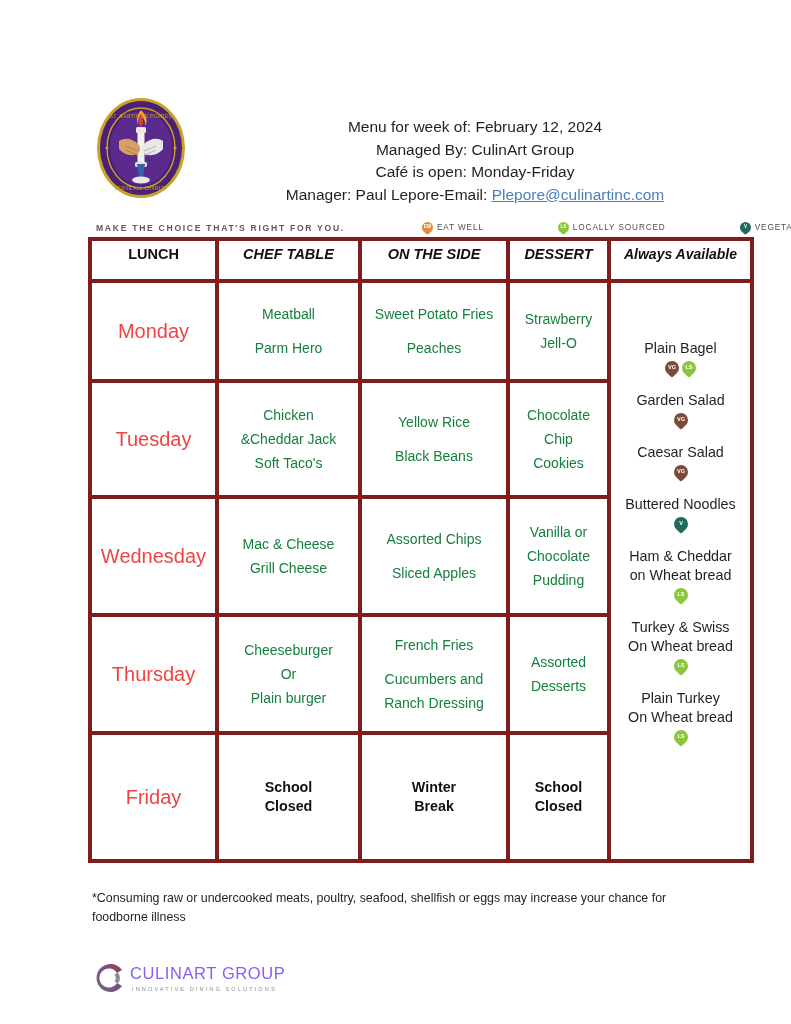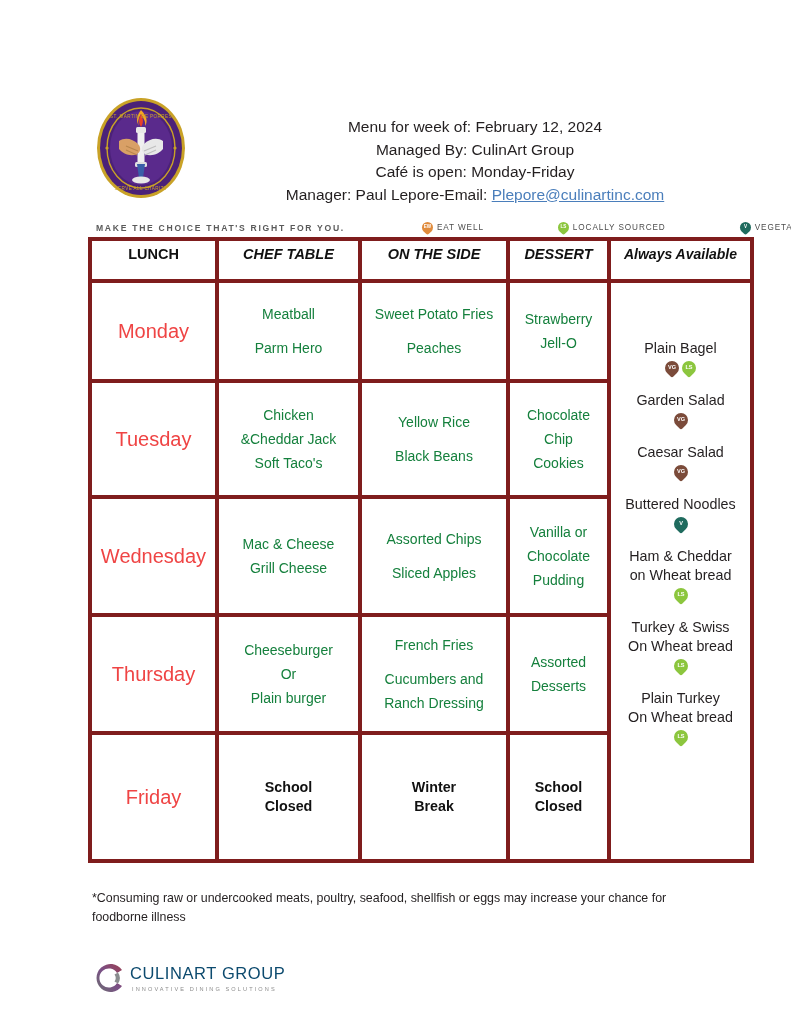--- a/index.html
+++ b/index.html
@@ -208,21 +208,21 @@
     left: 0; top: 3px;
     width: 34px; height: 34px;
   }
   #culinart-wordmark {
     position: absolute;
     left: 38px; top: 6px;
   }
   #culinart-name {
     font-size: 16.5px;
     letter-spacing: 0.6px;
-    color: #0c4a6e;
+    color: #8b5cf6;
     white-space: nowrap;
   }
   #culinart-tagline {
     font-size: 5.6px;
     letter-spacing: 2.1px;
     color: #8c8c8c;
     margin-top: 3px;
     margin-left: 2px;
     white-space: nowrap;
   }

